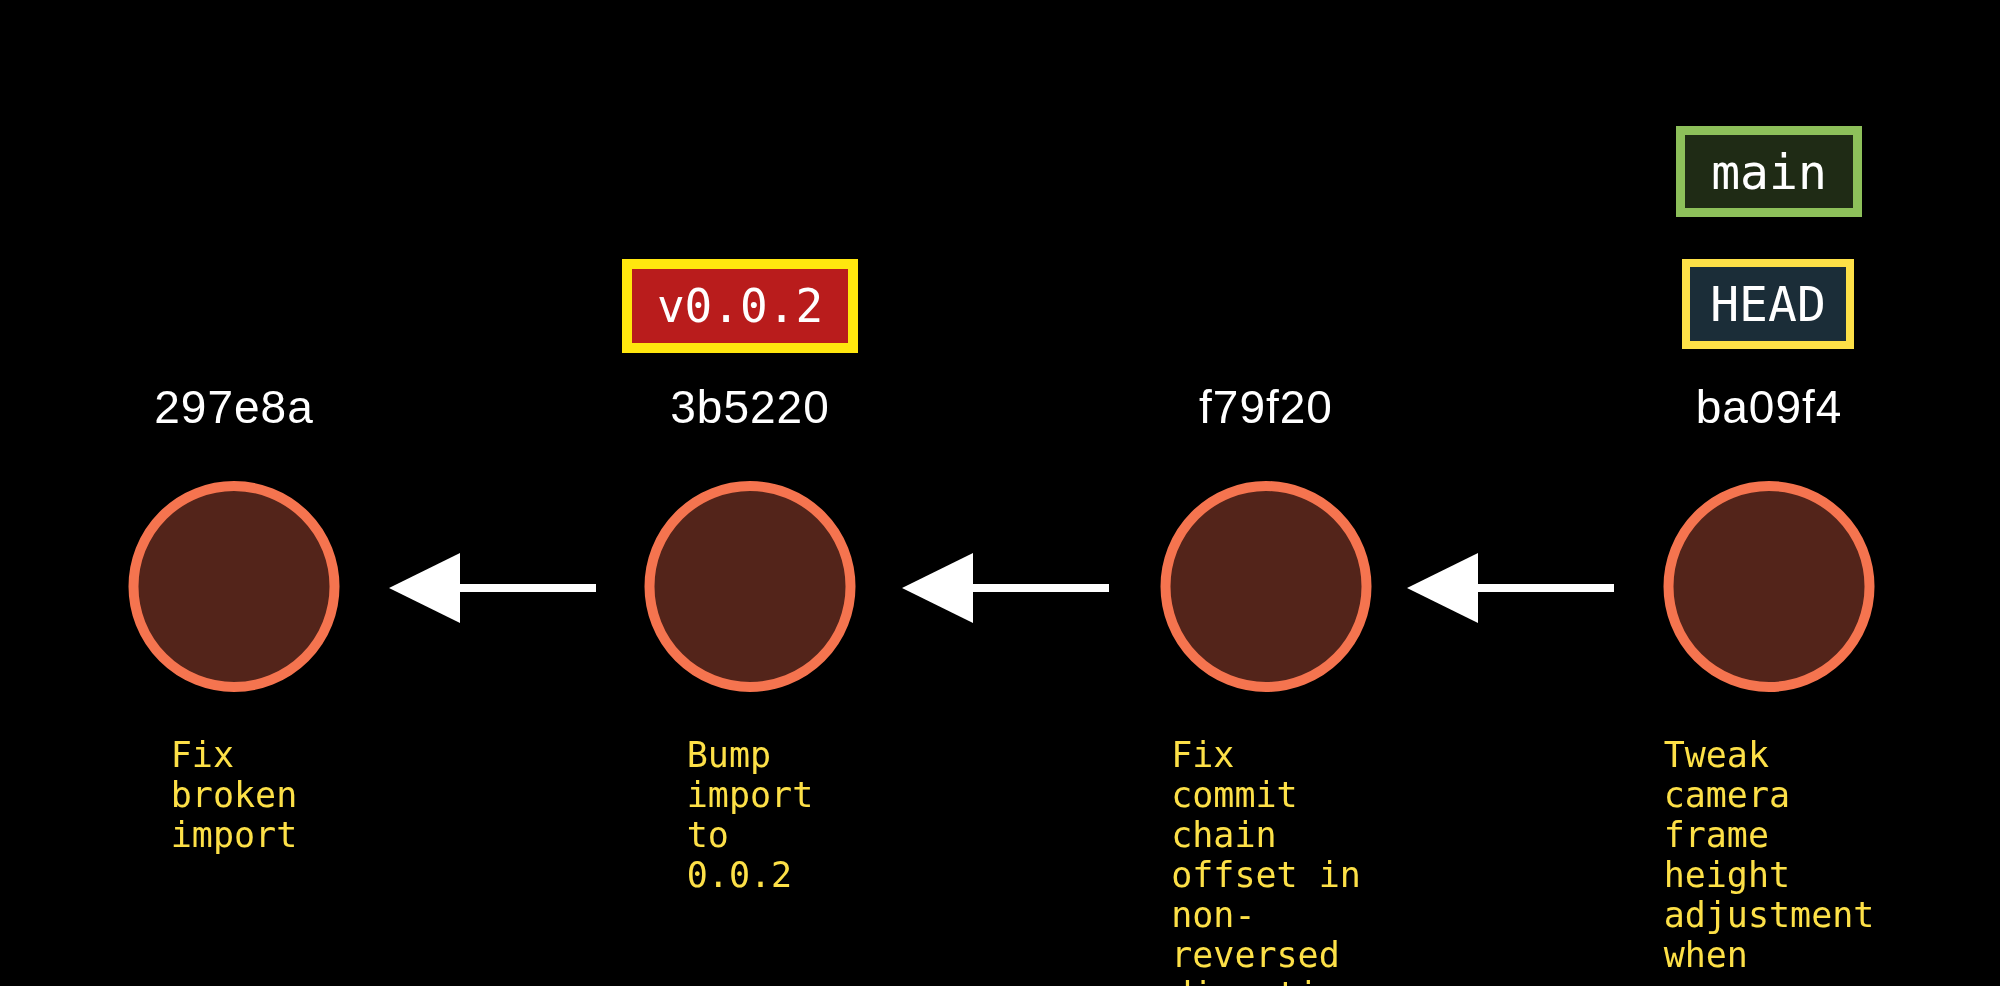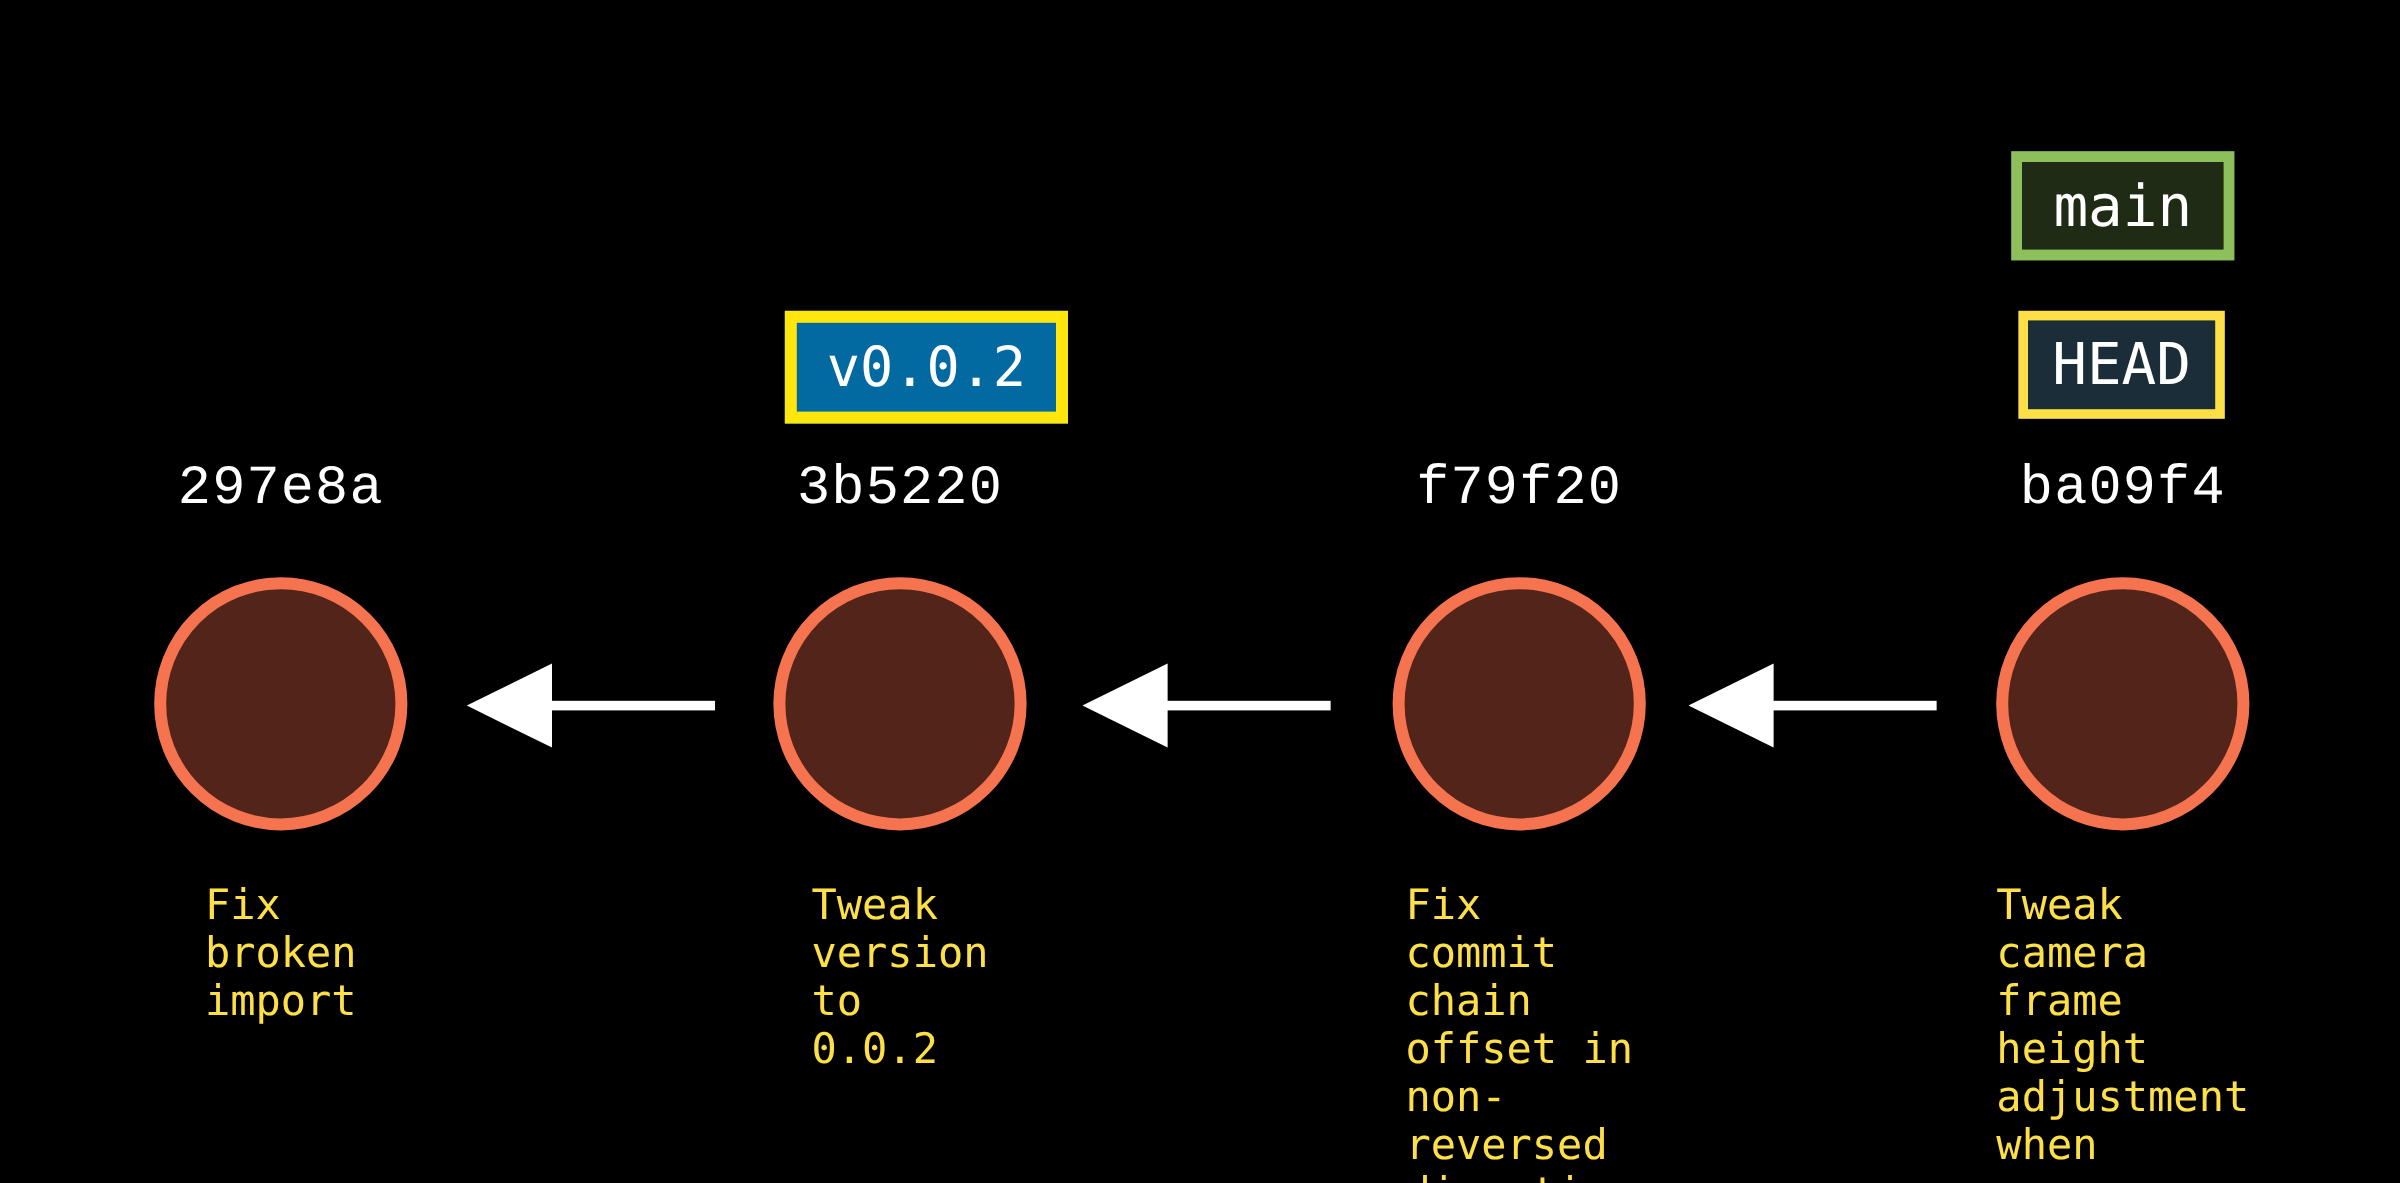--- a/index.html
+++ b/index.html
@@ -19,21 +19,21 @@
 
   
   .commit { position: absolute; top: 0; width: 0; height: 986px; }
 
   .hash {
     position: absolute;
     top: 381px;
     left: 0;
     transform: translateX(-50%);
     color: #ffffff;
-    font-family: Liberation Mono, monospace;
+    font-family: Liberation Sans, sans-serif;
     font-size: 46px;
     line-height: 52px;
     letter-spacing: 1px;
     white-space: nowrap;
   }
 
   .node {
     position: absolute;
     top: 481px;
     left: 0;
@@ -73,23 +73,22 @@
     border: 9px solid #8dc05a; background: #1f2b15;
     font-size: 48px;
   }
   .ref-head {
     left: 1682px; top: 259px; width: 172px; height: 90px;
     border: 8px solid #fde047; background: #1b2d38;
     font-size: 48px;
   }
   .ref-tag {
     left: 622px; top: 259px; width: 236px; height: 94px;
-    border: 10px solid #ffe70e; background: #0369a1;
+    border: 10px solid #ffe70e; background: #b91c1c;
     font-size: 46px;
-    margin-left: 32px;
   }
 
   
   .arrow { position: absolute; top: 546px; }
 </style>
 </head>
 <body>
 
 <div class="stage">
 
@@ -105,21 +104,21 @@
 
   <div class="commit" style="left:234px">
     <div class="hash">297e8a</div>
     <div class="node"></div>
     <div class="message">Fix broken import</div>
   </div>
 
   <div class="commit" style="left:750px">
     <div class="hash">3b5220</div>
     <div class="node"></div>
-    <div class="message">Tweak version to
+    <div class="message">Bump import to
 0.0.2</div>
   </div>
 
   <div class="commit" style="left:1266px">
     <div class="hash">f79f20</div>
     <div class="node"></div>
     <div class="message">Fix commit chain
 offset in non-reversed
 direction</div>
   </div>

